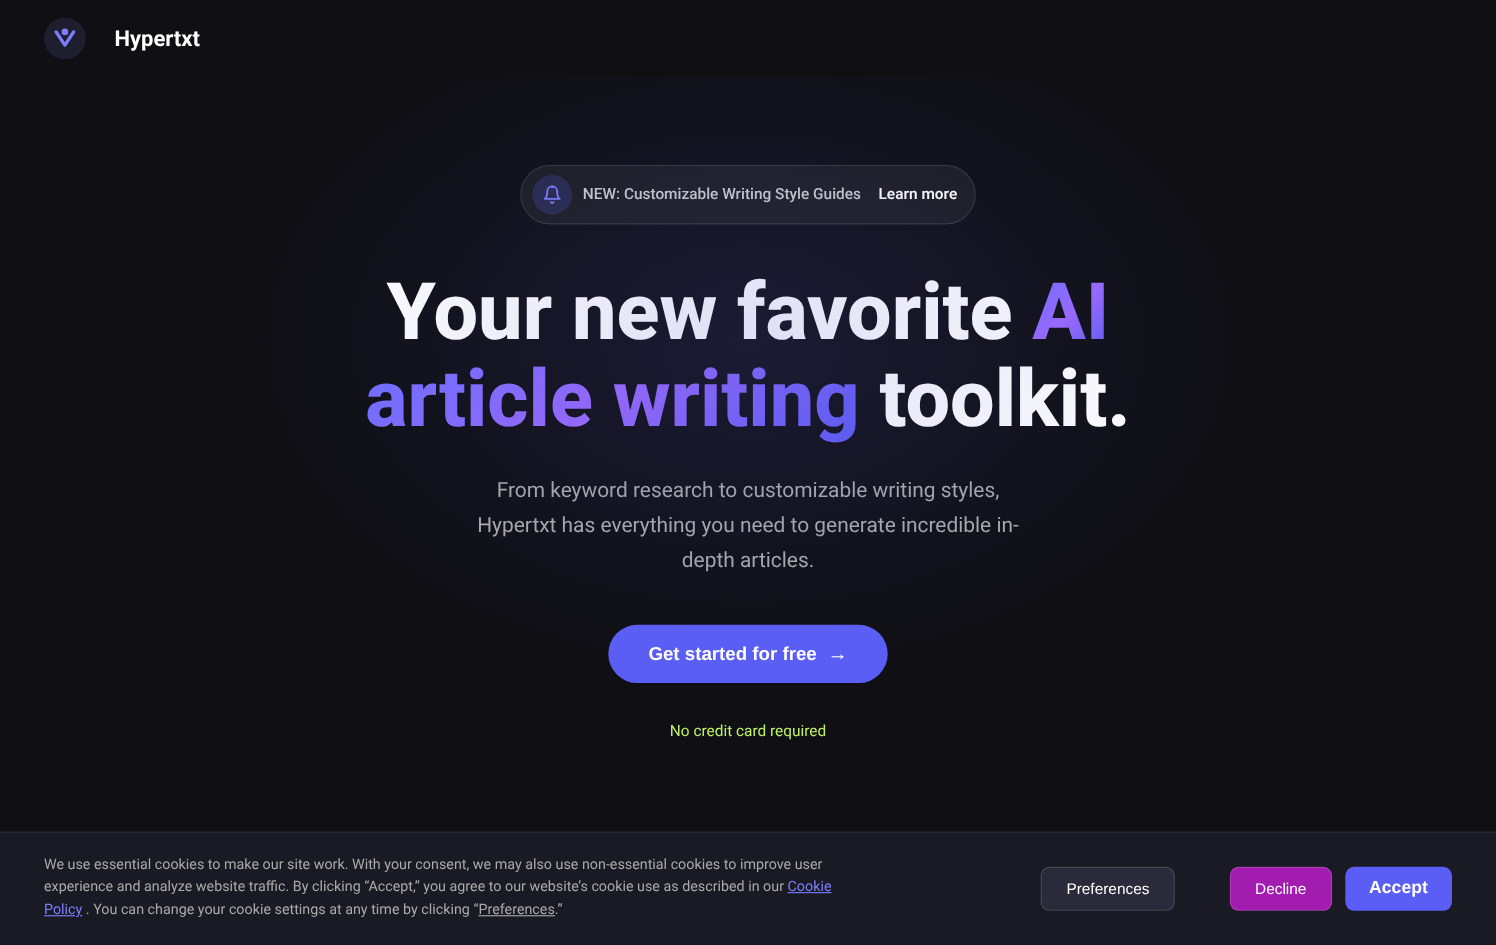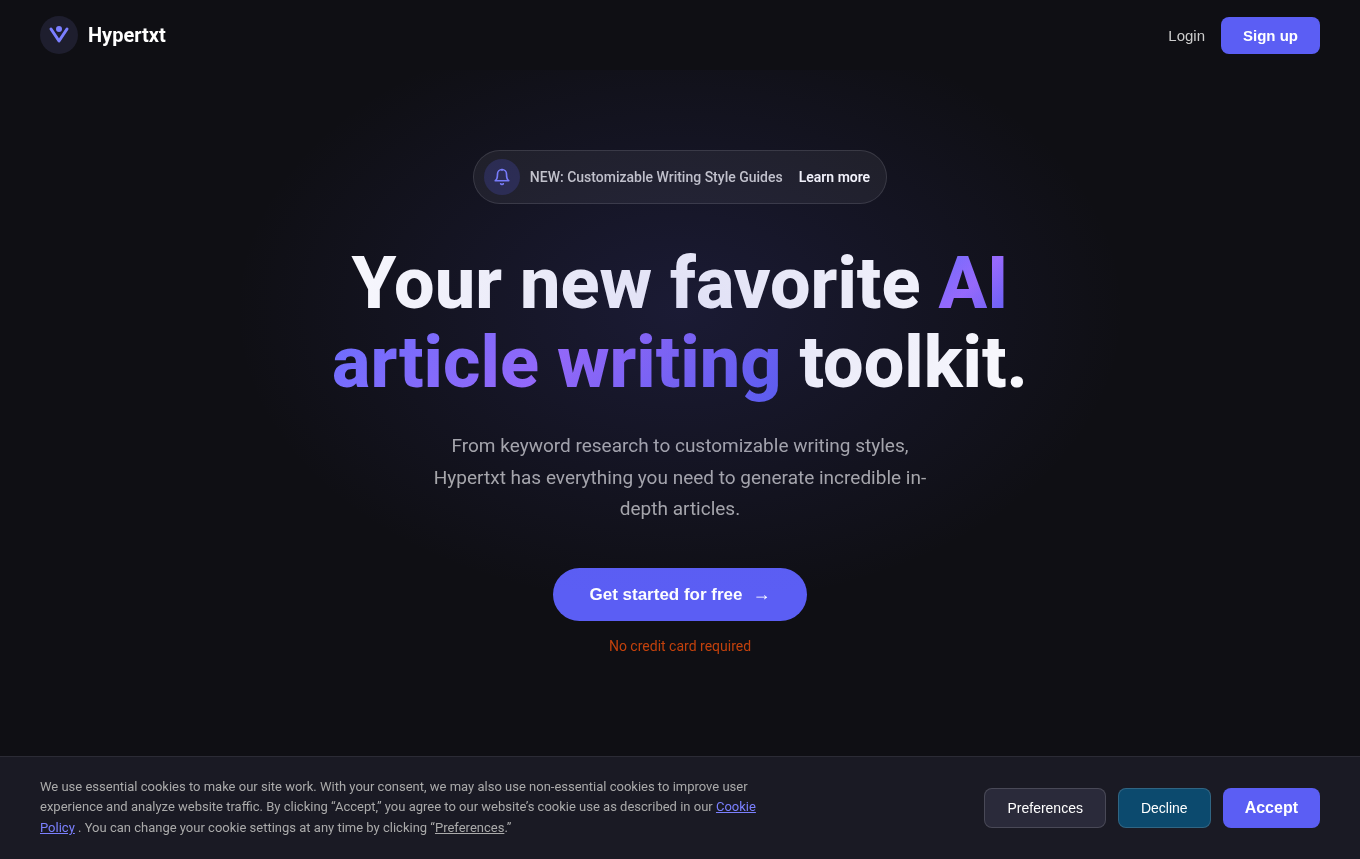--- a/index.html
+++ b/index.html
@@ -20,21 +20,21 @@
       padding: 0 40px;
       height: 70px;
       background: #0f0f14;
       position: relative;
       z-index: 10;
     }
 
     .logo-area {
       display: flex;
       align-items: center;
-      gap: 10px;
+      gap: 26px;
       cursor: pointer;
     }
 
     .logo-icon {
       width: 38px;
       height: 38px;
     }
 
     .logo-text {
       font-size: 20px;
@@ -182,22 +182,22 @@
       cursor: pointer;
       margin-bottom: 16px;
     }
 
     .cta-arrow {
       font-size: 18px;
     }
 
     .no-cc-text {
       font-size: 14px;
-      color: #c2410c;
-      margin-top: 1px;
+      color: #bef264;
+      margin-top: 20px;
     }
 
     
     .cookie-banner {
       position: fixed;
       bottom: 0;
       left: 0;
       right: 0;
       background: #1a1a24;
       border-top: 1px solid rgba(255,255,255,0.08);
@@ -233,28 +233,29 @@
       border: 1px solid rgba(255,255,255,0.15);
       color: #fff;
       border-radius: 8px;
       padding: 11px 22px;
       font-size: 14px;
       font-weight: 500;
       cursor: pointer;
     }
 
     .decline-btn {
-      background: #0c4a6e;
+      background: #a21caf;
       border: 1px solid rgba(255,255,255,0.15);
       color: #fff;
       border-radius: 8px;
       padding: 11px 22px;
       font-size: 14px;
       font-weight: 500;
       cursor: pointer;
+      margin-left: 38px;
     }
 
     .accept-btn {
       background: #5b5ef4;
       border: none;
       color: #fff;
       border-radius: 8px;
       padding: 11px 22px;
       font-size: 16px;
       font-weight: 600;
@@ -268,24 +269,20 @@
   <div class="logo-area">
     <svg class="logo-icon" viewBox="0 0 38 38" fill="none" xmlns="http://www.w3.org/2000/svg">
       <circle cx="19" cy="19" r="19" fill="#1e1e2e"></circle>
       <path d="M11 13 L19 25 L27 13" stroke="#7b7fff" stroke-width="3" stroke-linecap="round" stroke-linejoin="round" fill="none"></path>
       <circle cx="19" cy="13" r="3" fill="#7b7fff"></circle>
     </svg>
     <span class="logo-text">Hypertxt</span>
   </div>
 
 
-  <div class="nav-actions">
-    <button class="login-btn">Login</button>
-    <button class="signup-btn">Sign up</button>
-  </div>
 </nav>
 
 <section class="hero">
   <div class="announcement-badge">
     <div class="bell-icon-wrap">
       <svg width="18" height="18" viewBox="0 0 24 24" fill="none" stroke="#7b7fff" stroke-width="2.2" stroke-linecap="round" stroke-linejoin="round">
         <path d="M18 8A6 6 0 0 0 6 8c0 7-3 9-3 9h18s-3-2-3-9"></path>
         <path d="M13.73 21a2 2 0 0 1-3.46 0"></path>
         <line x1="12" y1="2" x2="12" y2="3"></line>
       </svg>

